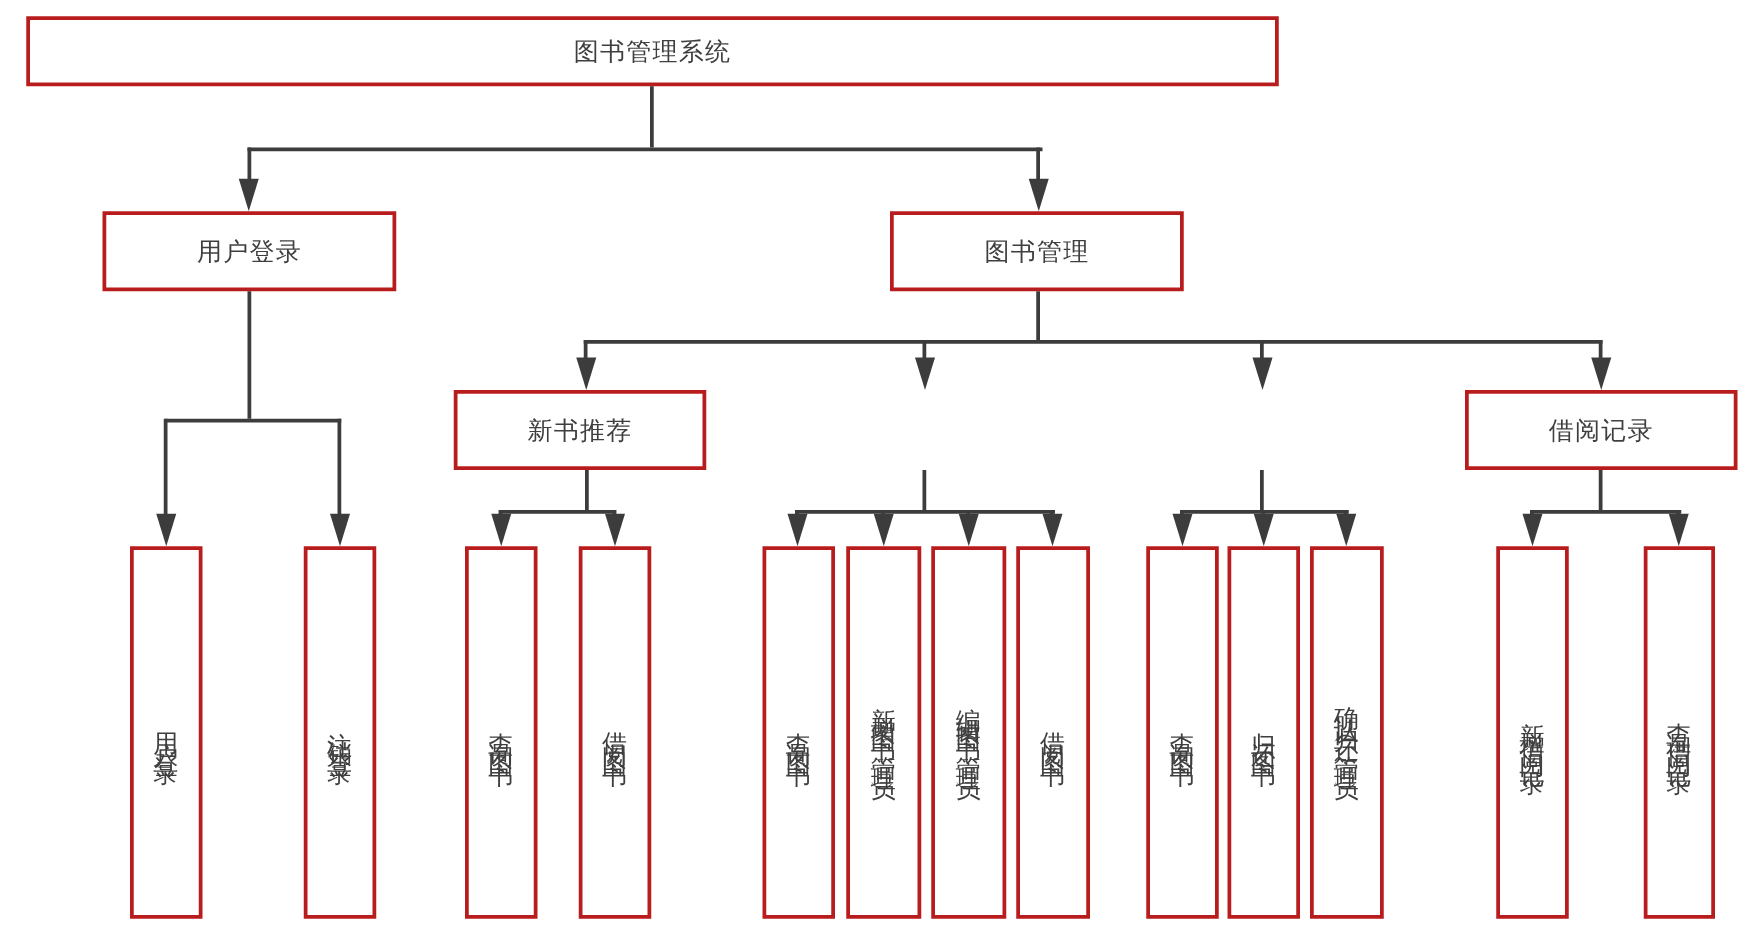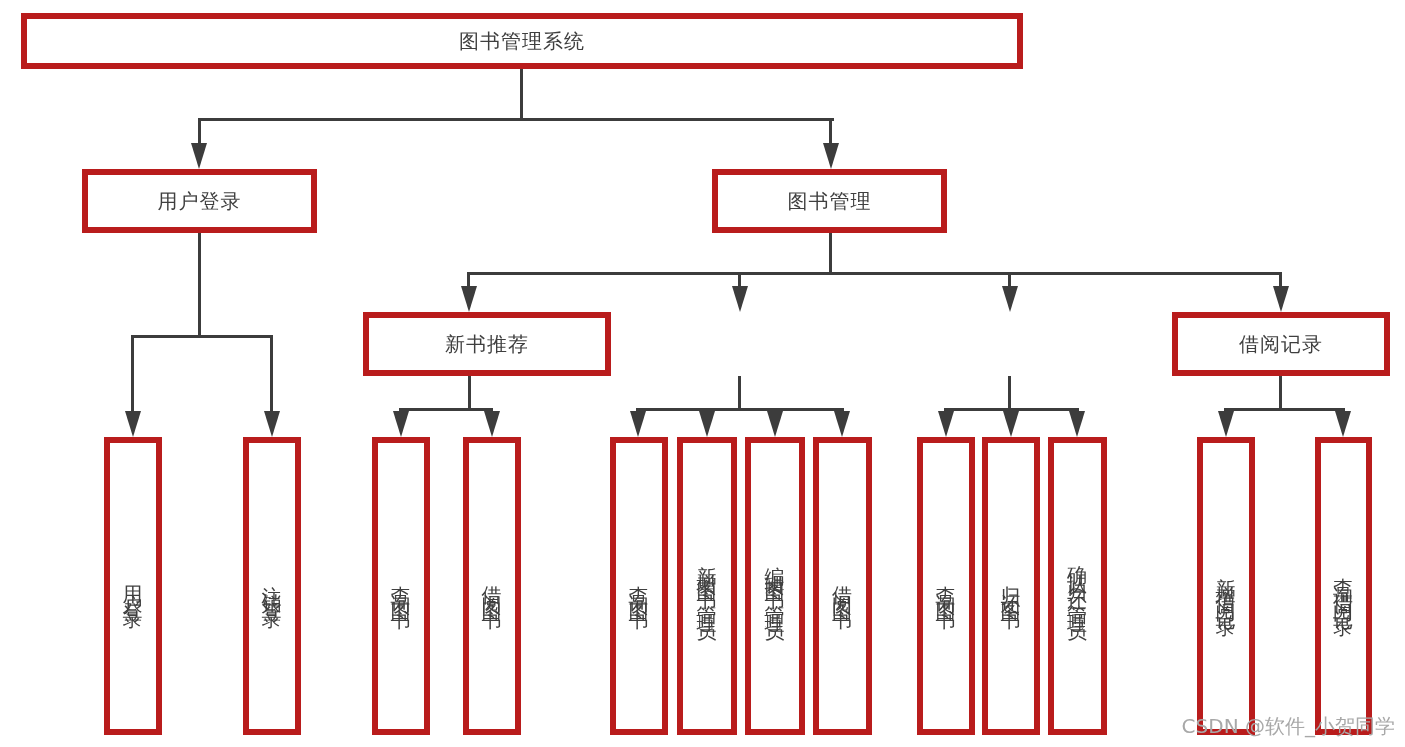--- a/index.html
+++ b/index.html
@@ -1,18 +1,18 @@
 <!DOCTYPE html>
 <html><head>
 <meta charset="utf-8">
 <style>
   html,body{margin:0;padding:0;background:#ffffff;}
   .canvas{position:relative;width:1405px;height:747px;background:#ffffff;overflow:hidden;
           font-family:"DejaVu Sans","Liberation Sans",sans-serif;}
-  .box{position:absolute;box-sizing:border-box;border:6px solid #b91c1c;background:#ffffff;
+  .box{position:absolute;box-sizing:border-box;border:3px solid #b91c1c;background:#ffffff;
        display:flex;align-items:center;justify-content:center;color:#3f3f3f;}
   .hlabel{font-size:20px;letter-spacing:1px;white-space:nowrap;}
   .vlabel{writing-mode:vertical-rl;text-orientation:mixed;font-size:20px;line-height:1;
           letter-spacing:8px;}
   .hline{position:absolute;height:3px;background:#3c3c3c;}
   .vline{position:absolute;width:3px;background:#3c3c3c;}
   .arr{position:absolute;width:0;height:0;border-left:8px solid transparent;
        border-right:8px solid transparent;border-top:26px solid #3c3c3c;}
   .watermark{position:absolute;right:10px;bottom:7px;font-size:20px;color:#a8a8a8;
              white-space:nowrap;}
@@ -27,21 +27,21 @@
   </div>
 
   <div class="box" style="left:82px;top:169px;width:235px;height:64px">
     <span class="hlabel">用户登录</span>
   </div>
 
   <div class="box" style="left:712px;top:169px;width:235px;height:64px">
     <span class="hlabel">图书管理</span>
   </div>
 
-  <div class="box" style="left:363px;top:312px;width:248px;height:64px">
+  <div class="box" style="left:363px;top:312px;width:202px;height:64px">
     <span class="hlabel">新书推荐</span>
   </div>
 
 
 
   <div class="box" style="left:1172px;top:312px;width:218px;height:64px">
     <span class="hlabel">借阅记录</span>
   </div>
 
   <div class="box" style="left:104px;top:437px;width:58px;height:298px">
@@ -162,15 +162,14 @@
 
   <div>
     <div class="vline" style="left:1279px;top:376px;height:32px"></div>
     <div class="hline" style="left:1224px;top:408px;width:121px"></div>
     <div class="vline" style="left:1224px;top:408px;height:7px"></div>
     <div class="arr" style="left:1218px;top:411px"></div>
     <div class="vline" style="left:1341px;top:408px;height:7px"></div>
     <div class="arr" style="left:1335px;top:411px"></div>
   </div>
 
-  <div class="watermark">CSDN @软件_小贺同学</div>
 
 </div>
 
 </body></html>

